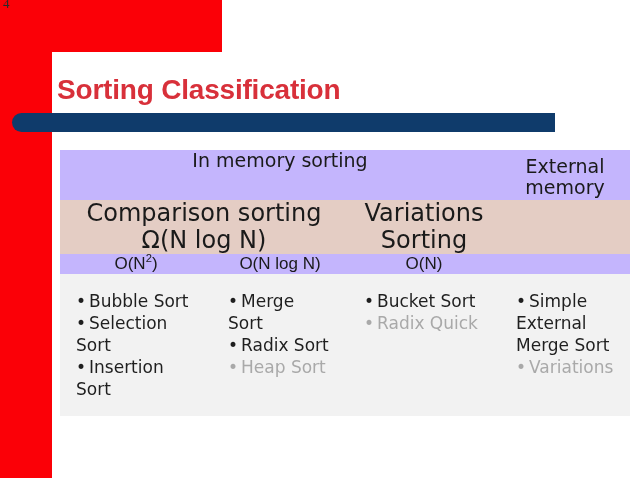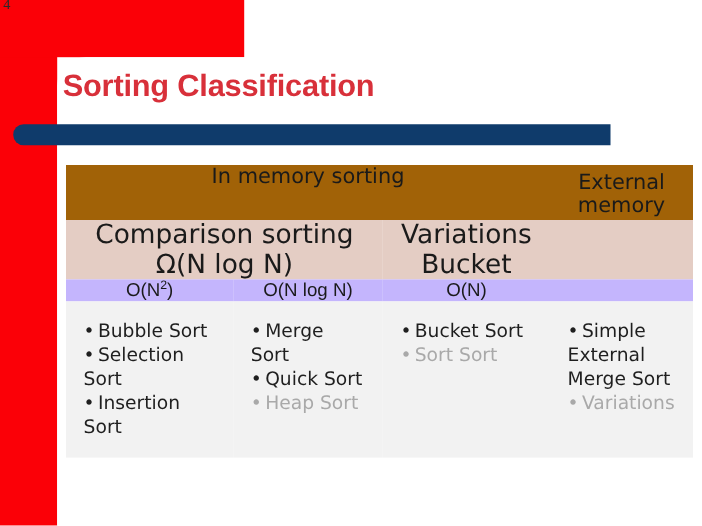--- a/index.html
+++ b/index.html
@@ -45,21 +45,21 @@
     width: 586px;
     height: 426px;
     background: #ffffff;
     border-top-left-radius: 26px;
   }
 
   
   .slide-title {
     position: absolute;
     left: 57px;
-    top: 62px;
+    top: 74px;
     width: 560px;
     font-size: 28px;
     font-weight: bold;
     color: #d8303a;
     letter-spacing: -0.2px;
     white-space: nowrap;
   }
 
   
   .title-bar {
@@ -90,21 +90,21 @@
     top: 150px;
     width: 570px;
     border-collapse: collapse;
     table-layout: fixed;
   }
   .class-table td {
     padding: 0;
     vertical-align: top;
   }
 
-  .r1 { background: #a16207; }
+  .r1 { background: #c4b5fd; }
   .r2 { background: #e4cdc4; }
   .r3 { background: #c4b5fd; margin-left: 19px; }
   .r4 { background: #f2f2f2; }
 
   .hdr-cell {
     text-align: center;
     font-size: 19px;
     color: #1a1a1a;
     font-family: "DejaVu Sans", sans-serif;
     line-height: 1.08;
@@ -196,21 +196,21 @@
         <td class="r1 hdr-cell two-line">External memory</td>
       </tr>
 
       <tr>
         <td class="r2 sub-cell" colspan="2">
           <div>Comparison sorting</div>
           <div>Ω(N log N)</div>
         </td>
         <td class="r2 sub-cell">
           <div>Variations</div>
-          <div>Bucket</div>
+          <div>Sorting</div>
         </td>
         <td class="r2">&nbsp;</td>
       </tr>
 
       <tr>
         <td class="r3 bigO-cell"><span>O(N</span><sup>2</sup><span>)</span></td>
         <td class="r3 bigO-cell">O(N log N)</td>
         <td class="r3 bigO-cell">O(N)</td>
         <td class="r3">&nbsp;</td>
       </tr>
@@ -221,28 +221,28 @@
               <li><span class="bullet">•</span><span>Bubble Sort</span></li>
               <li><span class="bullet">•</span><span>Selection</span></li>
               <li><span>Sort</span></li>
               <li><span class="bullet">•</span><span>Insertion</span></li>
               <li><span>Sort</span></li>
             </ul>
         </td>
         <td class="r4 list-cell">
           <ul>
               <li><span class="bullet">•</span><span>Merge Sort</span></li>
-              <li><span class="bullet">•</span><span>Quick Sort</span></li>
+              <li><span class="bullet">•</span><span>Radix Sort</span></li>
               <li class="dim"><span class="bullet">•</span><span>Heap Sort</span></li>
             </ul>
         </td>
         <td class="r4 list-cell">
           <ul>
               <li><span class="bullet">•</span><span>Bucket Sort</span></li>
-              <li class="dim"><span class="bullet">•</span><span>Sort Sort</span></li>
+              <li class="dim"><span class="bullet">•</span><span>Radix Quick</span></li>
             </ul>
         </td>
         <td class="r4 list-cell">
           <ul>
               <li><span class="bullet">•</span><span>Simple</span></li>
               <li><span>External</span></li>
               <li><span>Merge Sort</span></li>
               <li class="dim"><span class="bullet">•</span><span>Variations</span></li>
             </ul>
         </td>

